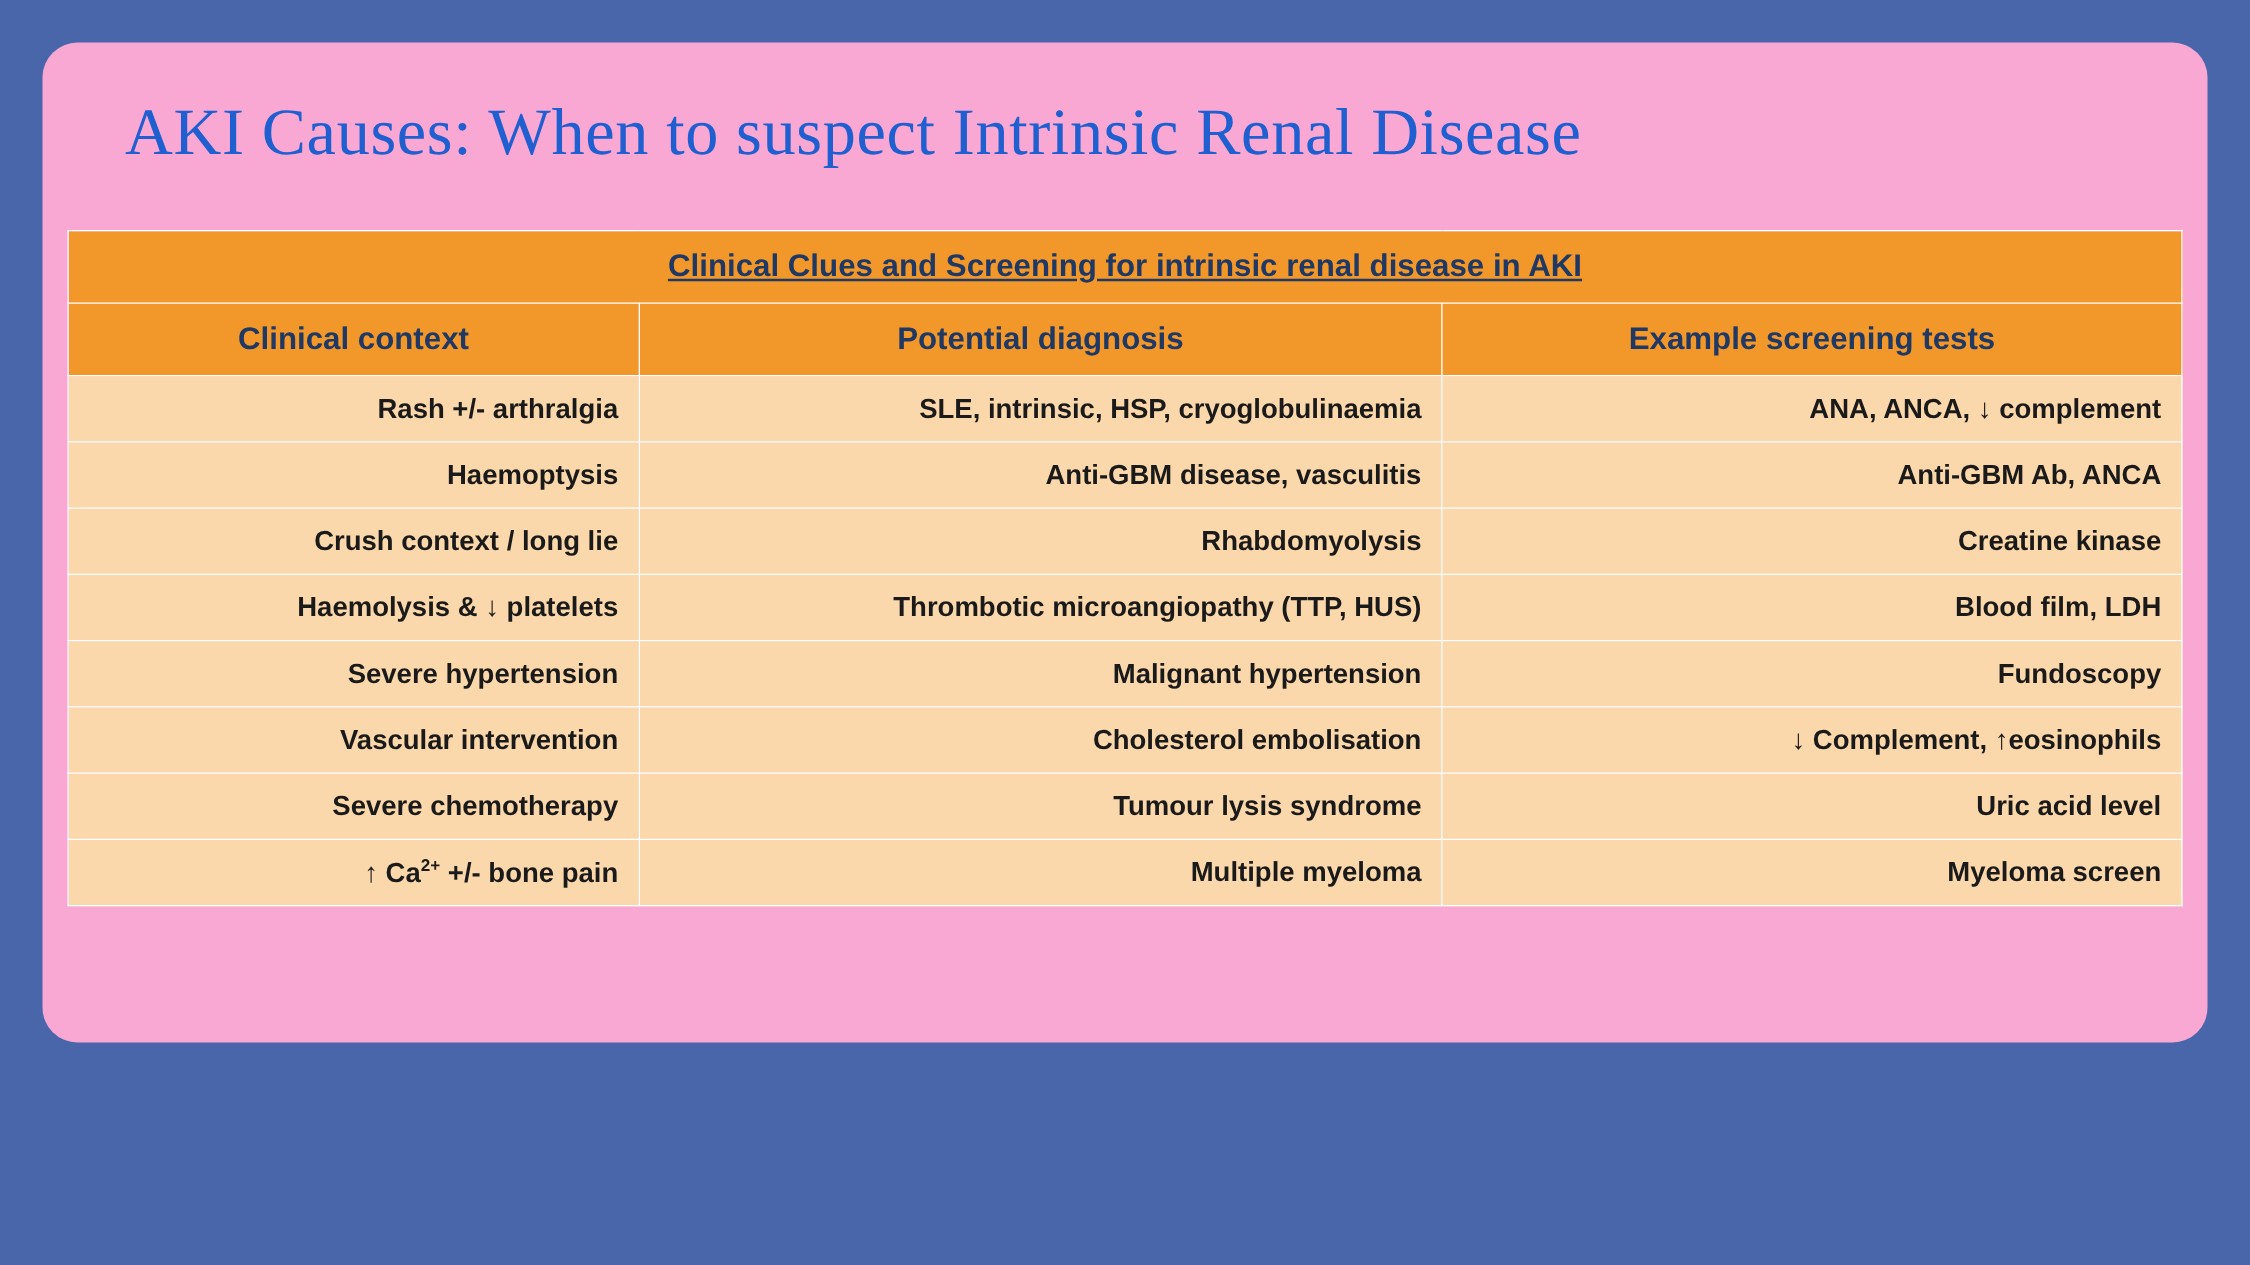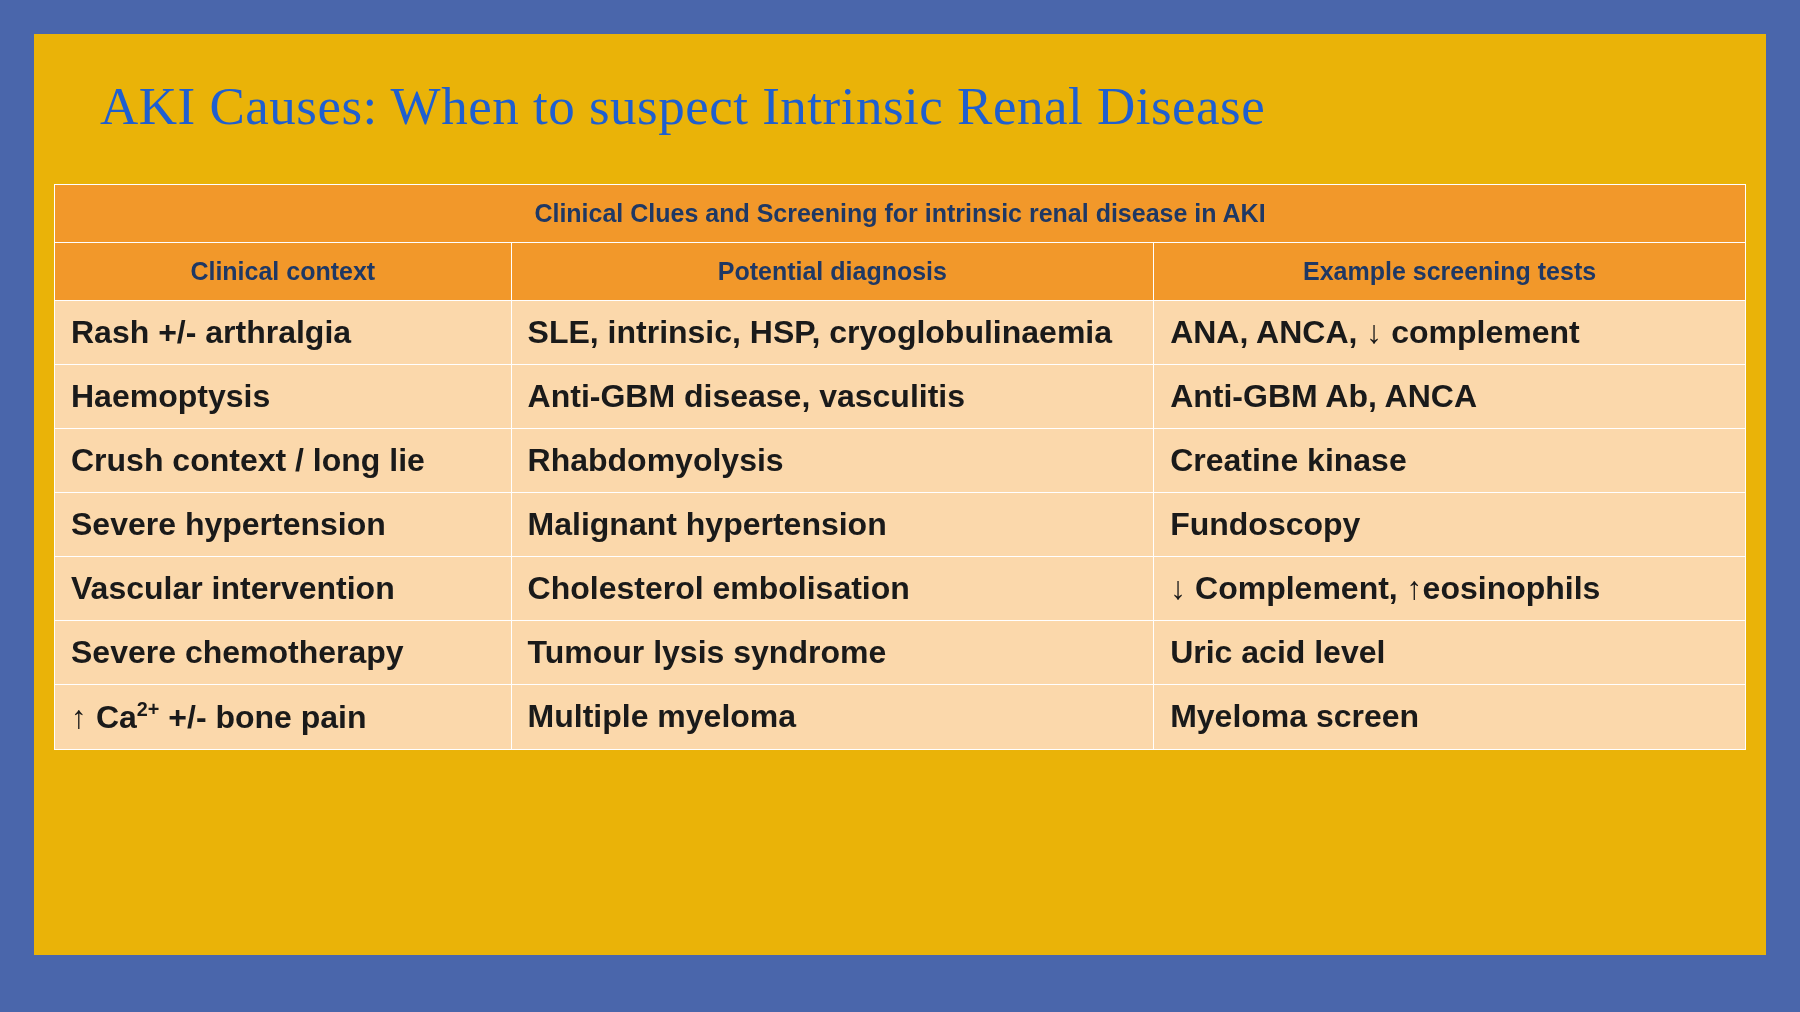--- a/index.html
+++ b/index.html
@@ -11,23 +11,24 @@
     height: 1012px;
     background: #4a66ab;
     font-family: "Liberation Sans", sans-serif;
     overflow: hidden;
   }
   .slide-frame {
     position: absolute;
     left: 34px;
     top: 34px;
     width: 1732px;
-    height: 921px;
-    background: #eab308;
+    height: 800px;
+    background: #f9a8d4;
     box-sizing: border-box;
+    border-radius: 28px;
   }
   .slide-title {
     position: absolute;
     left: 66px;
     top: 42px;
     font-family: "Liberation Serif", serif;
     font-size: 53px;
     color: #1f5fd0;
     letter-spacing: 0.5px;
     white-space: nowrap;
@@ -44,39 +45,41 @@
     table-layout: fixed;
   }
   table.clue-table tr.banner-row th {
     background: #f2982a;
     color: #1f3864;
     font-size: 25px;
     font-weight: bold;
     text-align: center;
     padding: 14px 6px;
     border: 1px solid #ffffff;
+    text-decoration: underline;
   }
   table.clue-table tr.header-row th {
     background: #f2982a;
     color: #1f3864;
     font-size: 25px;
     font-weight: bold;
     text-align: center;
     padding: 14px 6px;
     border: 1px solid #ffffff;
   }
   table.clue-table td {
     background: #fbd8ab;
     color: #1a1a1a;
-    font-size: 32px;
+    font-size: 22px;
     font-weight: bold;
     padding: 13px 16px;
     border: 1px solid #ffffff;
     vertical-align: middle;
     white-space: nowrap;
+    text-align: right;
   }
   col.c1 { width: 27%; }
   col.c2 { width: 38%; }
   col.c3 { width: 35%; }
   sup {
     font-size: 0.62em;
     vertical-align: super;
   }
 </style>
 </head>
@@ -113,20 +116,25 @@
           <td>Haemoptysis</td>
           <td>Anti-GBM disease, vasculitis</td>
           <td>Anti-GBM Ab, ANCA</td>
         </tr>
         <tr>
           <td>Crush context / long lie</td>
           <td>Rhabdomyolysis</td>
           <td>Creatine kinase</td>
         </tr>
         <tr>
+          <td>Haemolysis &amp; ↓ platelets</td>
+          <td>Thrombotic microangiopathy (TTP, HUS)</td>
+          <td>Blood film, LDH</td>
+        </tr>
+        <tr>
           <td>Severe hypertension</td>
           <td>Malignant hypertension</td>
           <td>Fundoscopy</td>
         </tr>
         <tr>
           <td>Vascular intervention</td>
           <td>Cholesterol embolisation</td>
           <td>↓ Complement, ↑eosinophils</td>
         </tr>
         <tr>

